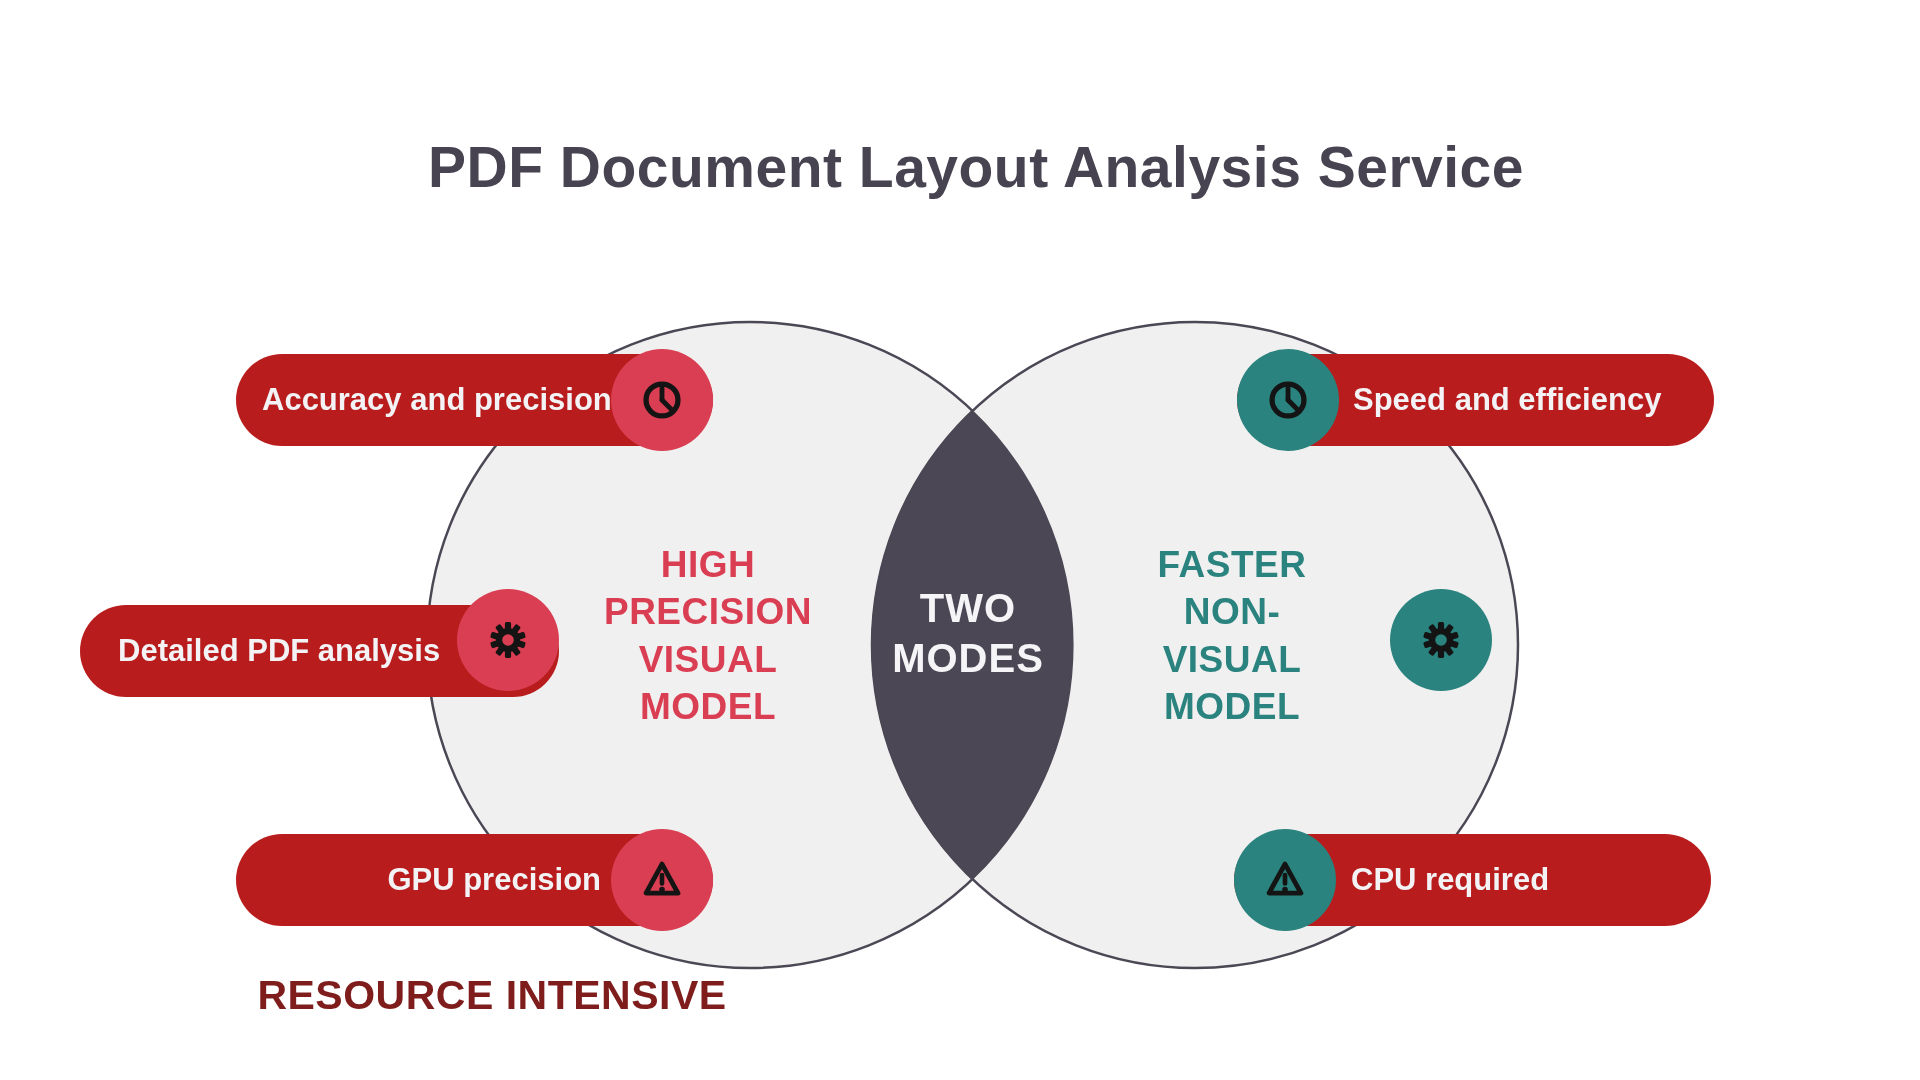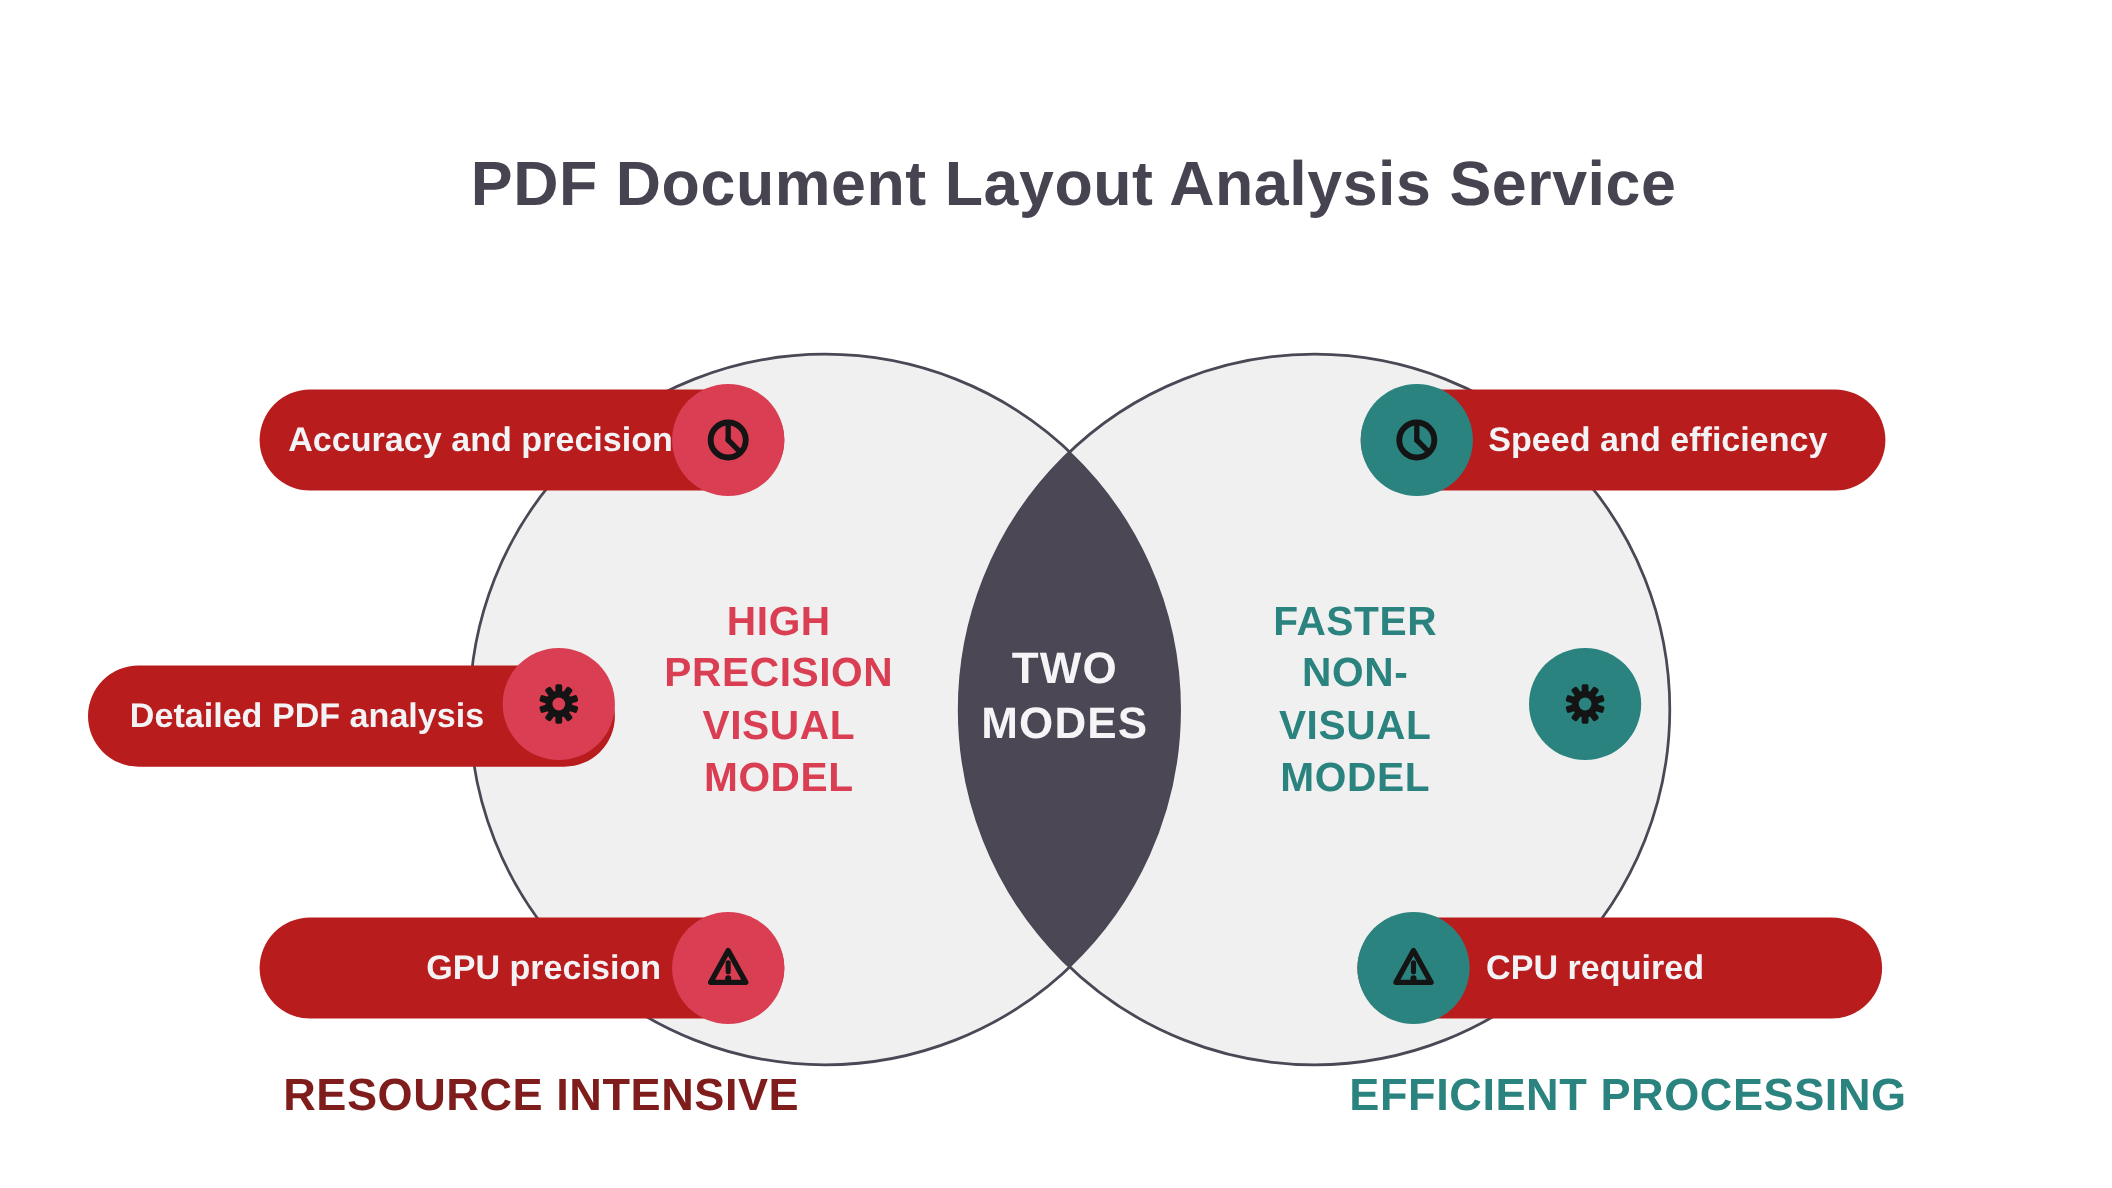--- a/index.html
+++ b/index.html
@@ -161,15 +161,14 @@
   </div>
   <div class="icon-circle teal ic6">
     <svg width="58" height="58" viewBox="0 0 60 60">
       <path d="M30 13.5 L46.5 43.5 L13.5 43.5 Z" fill="none" stroke="#141414" stroke-width="5" stroke-linejoin="round"></path>
       <line x1="30" y1="25" x2="30" y2="33.5" stroke="#141414" stroke-width="4.8" stroke-linecap="round"></line>
       <circle cx="30" cy="39.8" r="2.9" fill="#141414"></circle>
     </svg>
   </div>
 
   <div class="footer-label left">RESOURCE INTENSIVE</div>
-  <div class="footer-label right">EFFICIENT PROCESSING</div>
 
 </div>
 
 </body></html>

